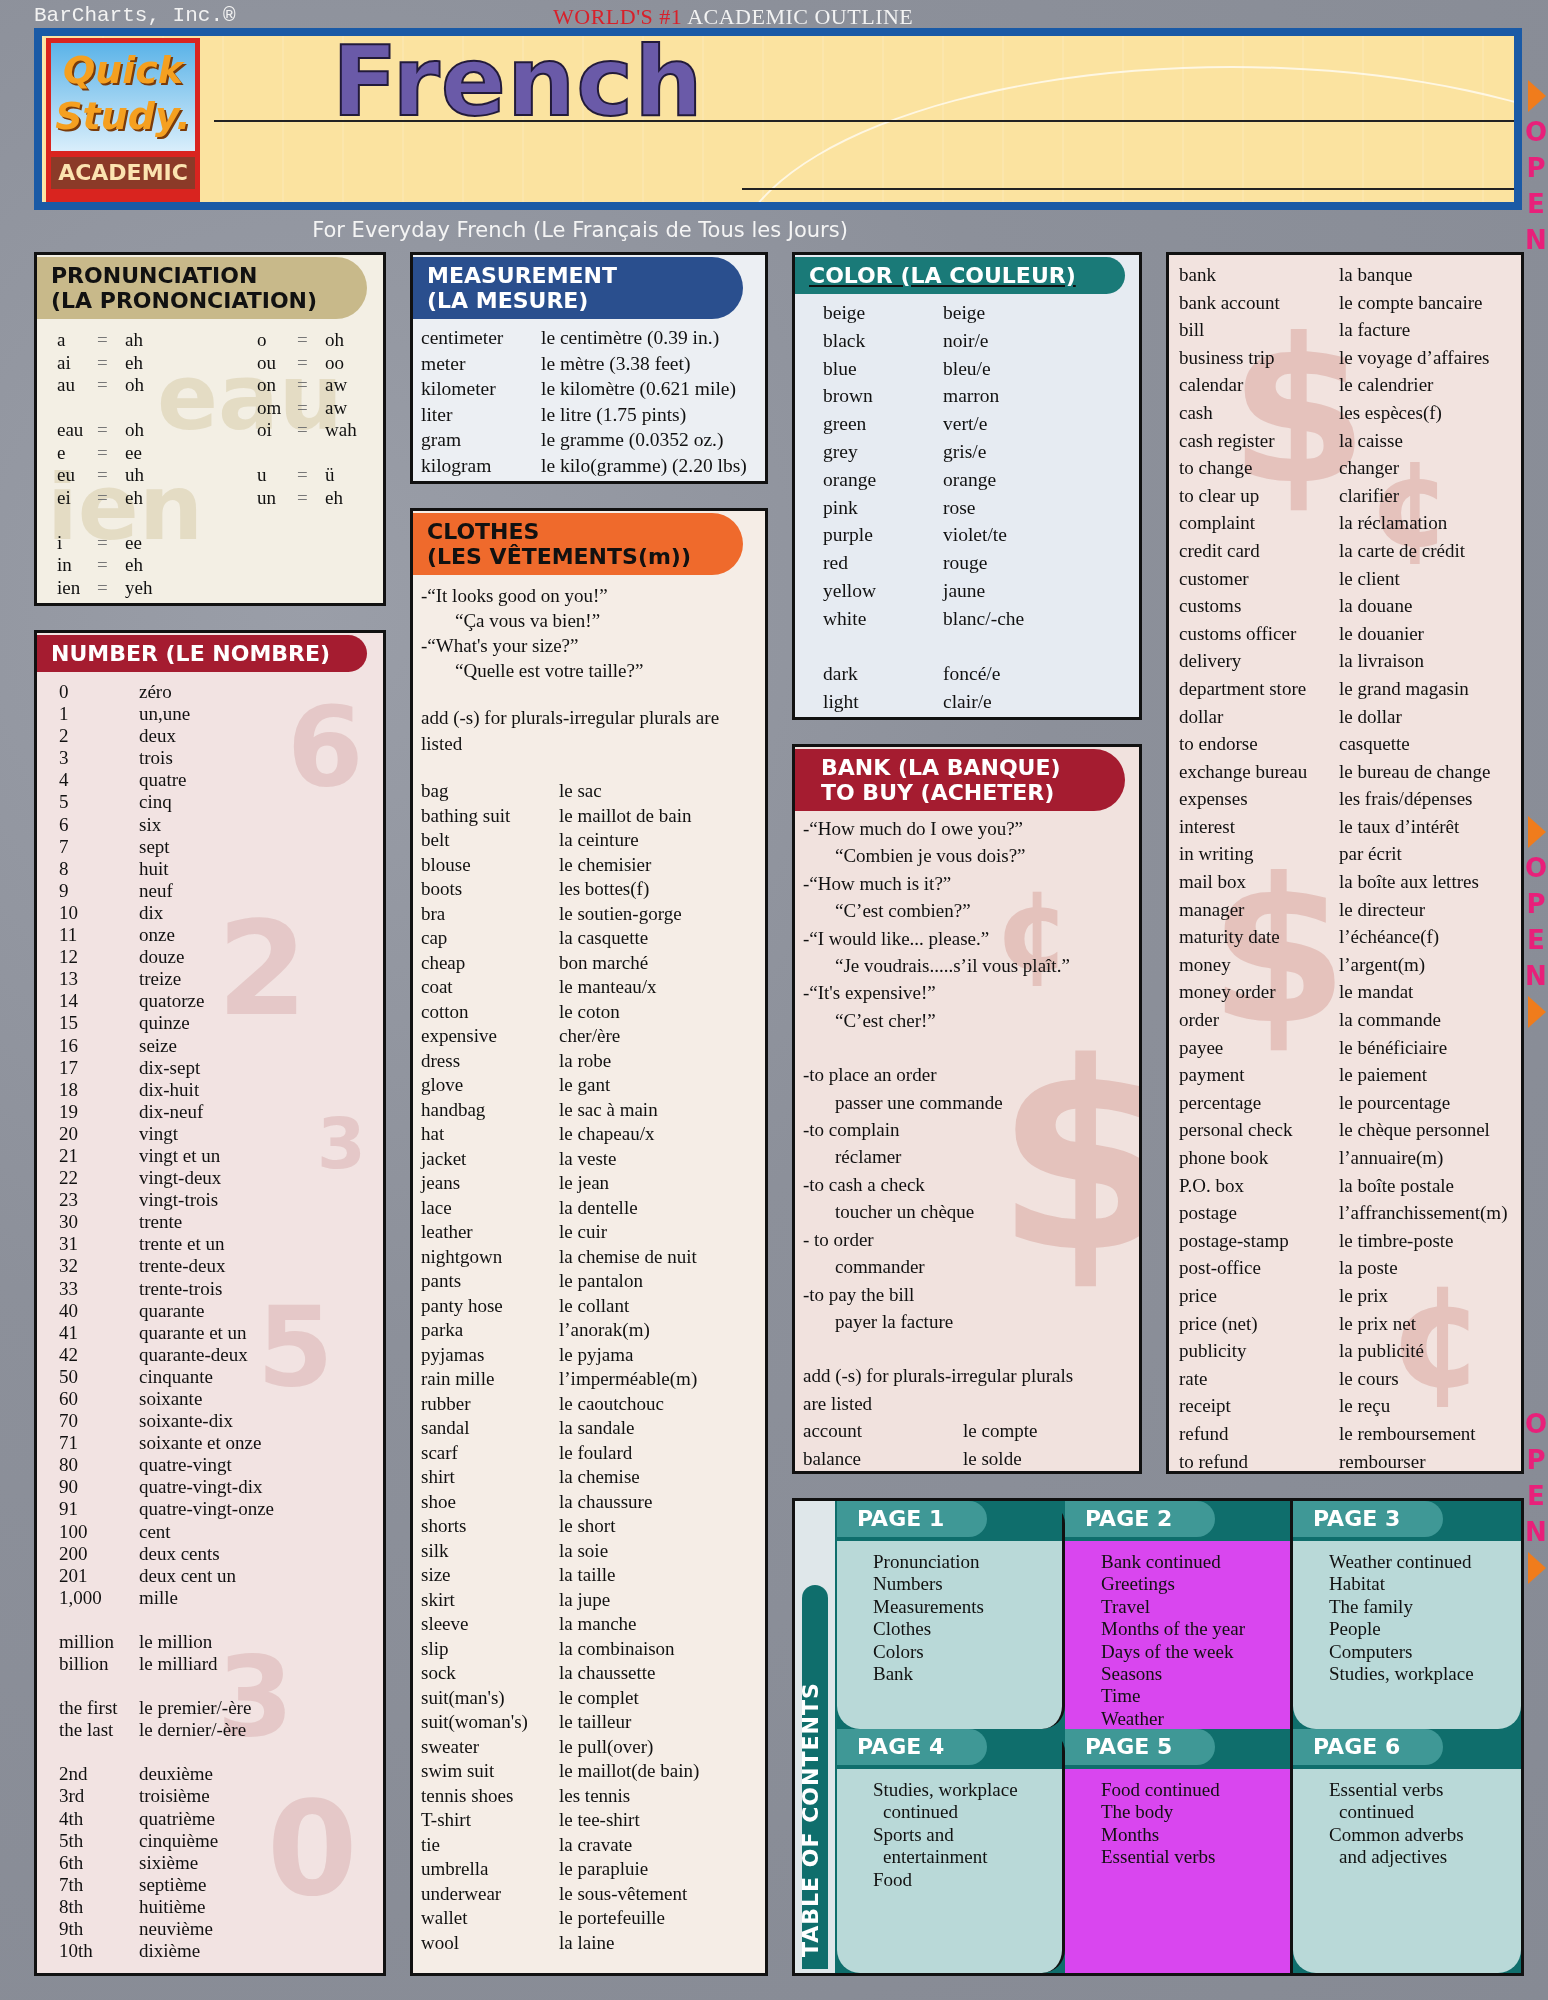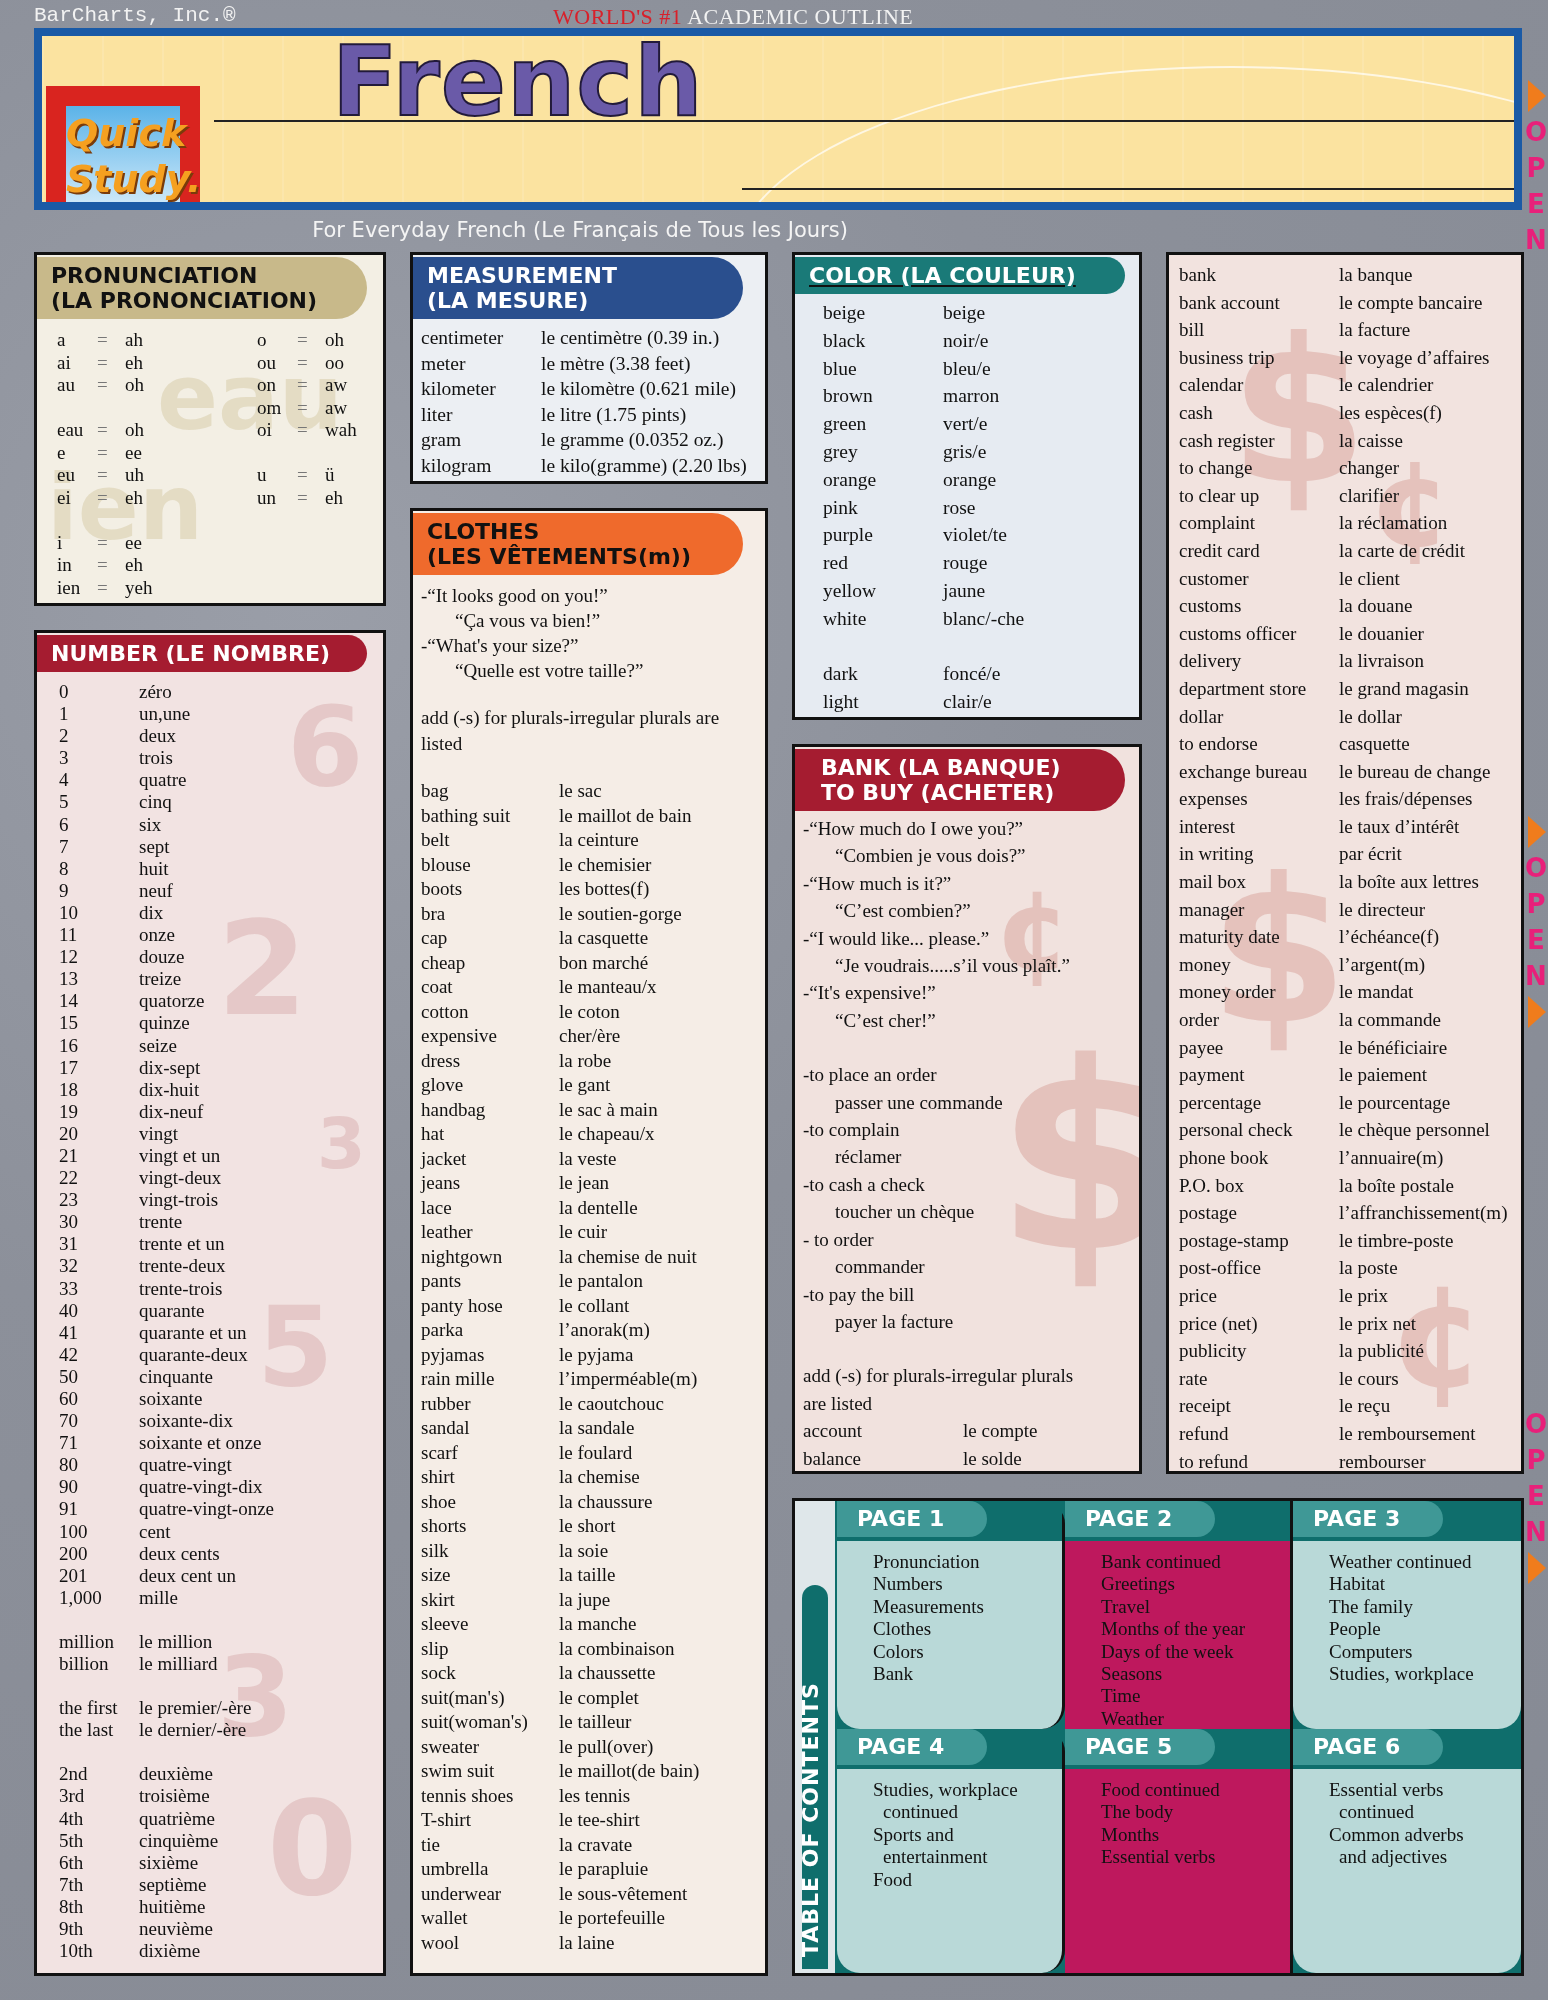--- a/index.html
+++ b/index.html
@@ -24,21 +24,21 @@
     background: #1a5aa6; padding: 8px;
   }
   .banner-inner {
     position: relative; width: 100%; height: 100%;
     background: #fbe3a0;
     background-image: repeating-linear-gradient(90deg, rgba(255,255,255,0.12) 0 2px, transparent 2px 60px);
     overflow: hidden;
   }
   .logo {
     position: absolute; left: 4px; top: 2px; width: 154px; height: 196px;
-    background: #d9241f; padding: 20px; margin-top: 48px;
+    background: #d9241f; padding: 5px;
   }
   .logo-top {
     height: 108px; background: linear-gradient(#5bb3e8, #d9eefb);
     text-align: center; padding-top: 4px;
   }
   .logo-word {
     display: block; font-family: "DejaVu Sans", sans-serif; font-weight: bold; font-style: italic;
     font-size: 38px; line-height: 46px; color: #f5a020;
     text-shadow: 2px 2px 0 #7a3b0a;
   }
@@ -169,21 +169,21 @@
     font-family: "DejaVu Sans", sans-serif; font-weight: bold; font-size: 22px; letter-spacing: 1px;
     margin-left: 0; line-height: 22px;
   }
   .toc-grid {
     position: absolute; left: 42px; top: 0; right: 0; bottom: 0;
     display: grid; grid-template-columns: 1fr 1fr 1fr; grid-template-rows: 228px 1fr;
   }
   .toc-cell { position: relative; border-right: 3px solid #111; }
   .toc-cell:nth-child(3n) { border-right: none; }
   .toc-cell.c-a { background: #b9d9d8; border-radius: 23px; }
-  .toc-cell.c-b { background: #be185d; }
+  .toc-cell.c-b { background: #d946ef; }
   .toc-head {
     height: 40px; background: #0f6e6c; position: relative;
   }
   .toc-head-pill {
     position: absolute; left: 0; top: 0; height: 36px; width: 150px; border-radius: 0 20px 20px 0;
     background: #3f9896; color: #fff; font-family: "DejaVu Sans", sans-serif; font-weight: bold;
     font-size: 22px; line-height: 36px; padding-left: 20px;
   }
   .toc-items { padding: 10px 0 0 36px; }
   .toc-item { font-size: 19px; line-height: 22.4px; white-space: nowrap; }

